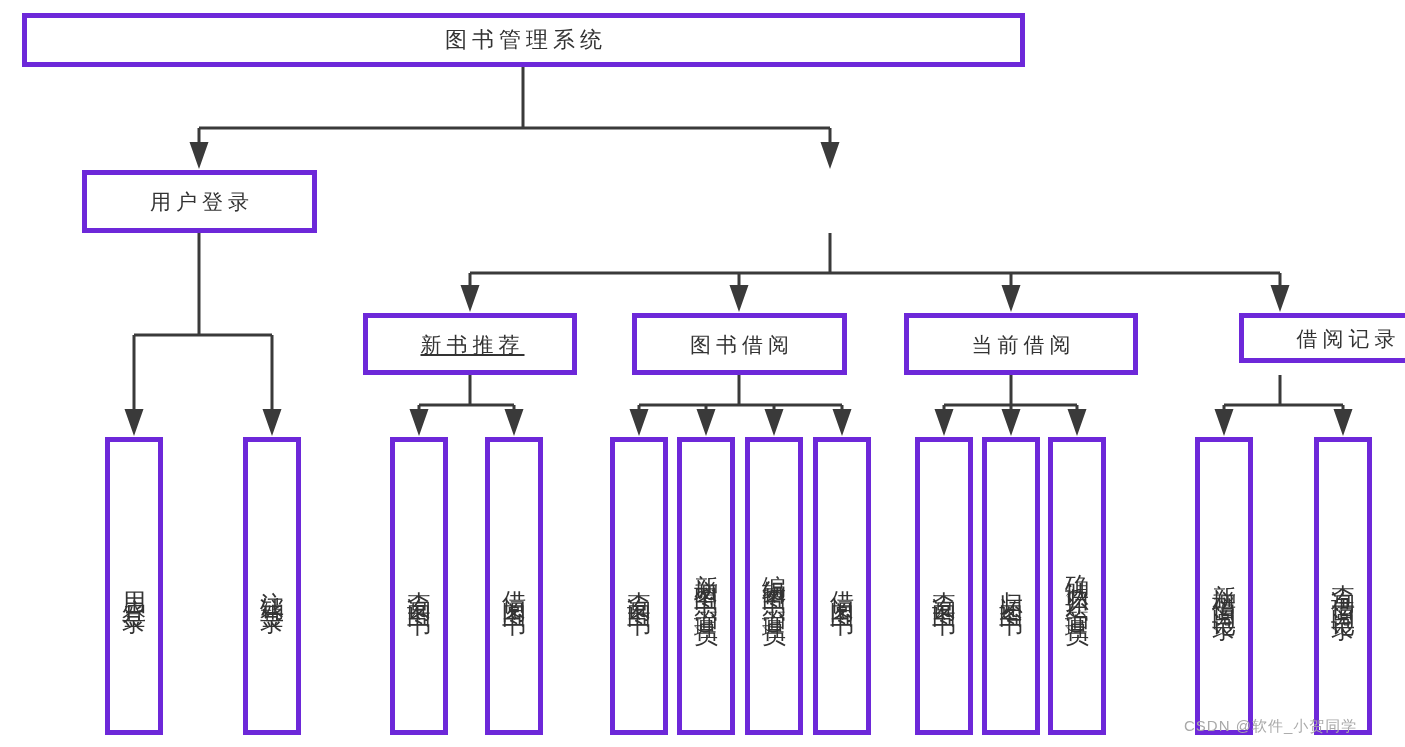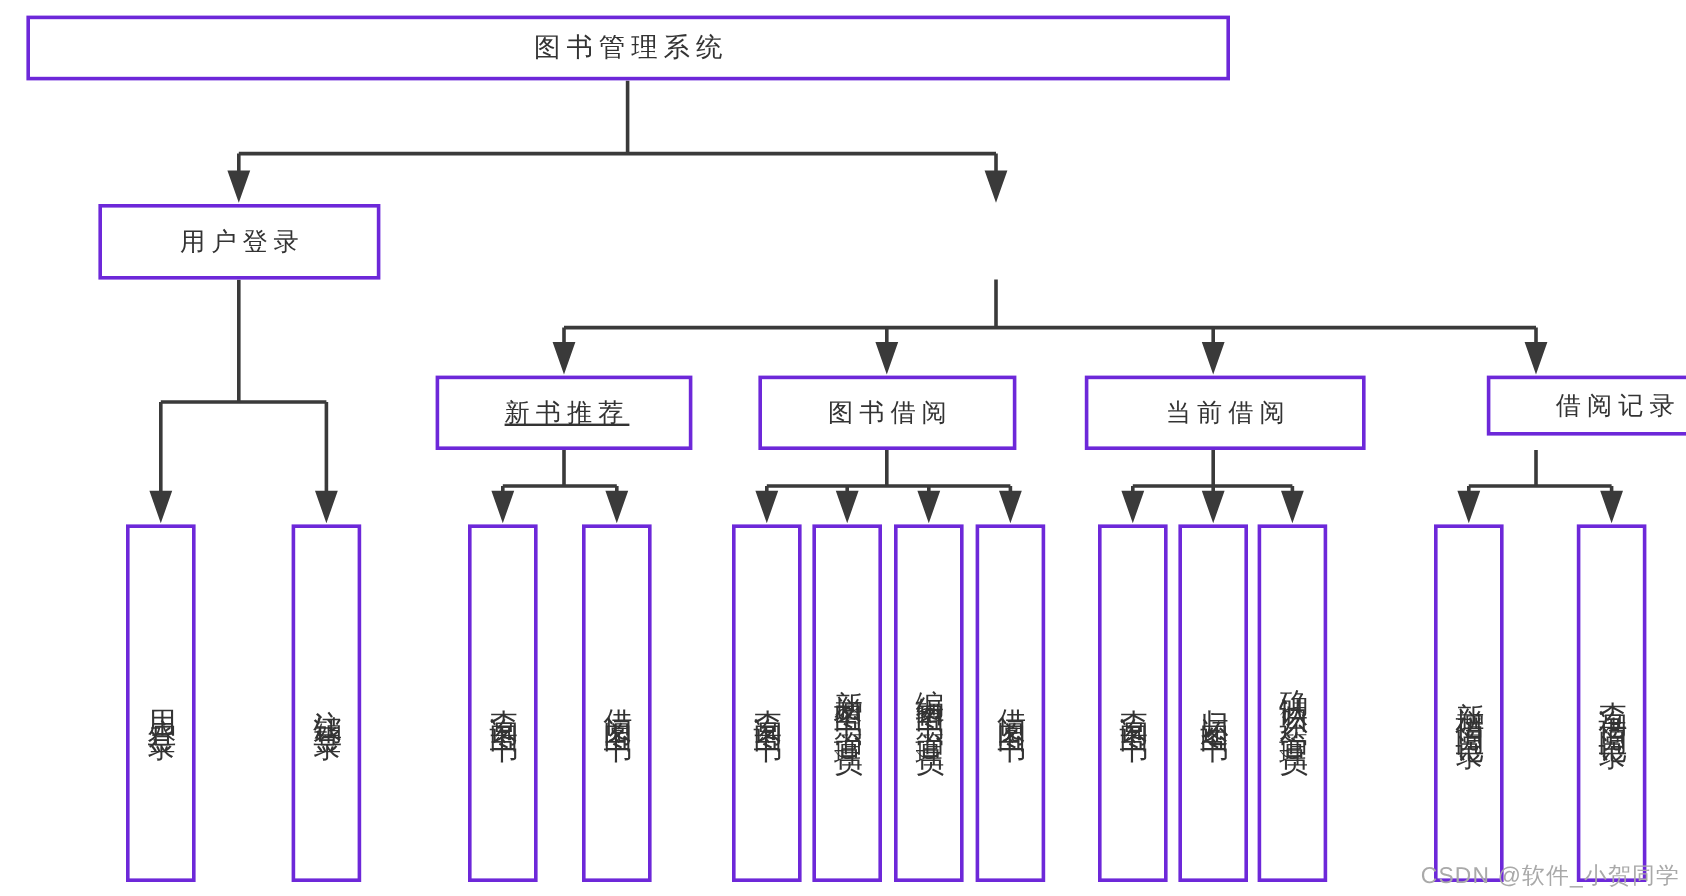--- a/index.html
+++ b/index.html
@@ -18,21 +18,21 @@
   #connectors {
     position: absolute;
     left: 0; top: 0;
     width: 1405px;
     height: 747px;
   }
   .box {
     position: absolute;
     box-sizing: border-box;
     background: #ffffff;
-    border: 3px solid #6d28d9;
+    border: 5px solid #6d28d9;
     color: #333333;
     display: flex;
     align-items: center;
     justify-content: center;
     line-height: 1;
   }
   .box.h {
     font-size: 21px;
     letter-spacing: 5px;
     text-indent: 5px; 
@@ -53,21 +53,21 @@
     stroke-width: 3;
   }
   .arrowheads {
     fill: #3a3a3a;
     stroke: none;
   }
   .watermark {
     position: absolute;
     left: 1184px;
     top: 717px;
-    font-size: 19px;
+    font-size: 15px;
     color: #a9a9a9;
     letter-spacing: 1px;
     white-space: nowrap;
   }
 </style>
 </head>
 <body>
 
 <div id="canvas">
 

